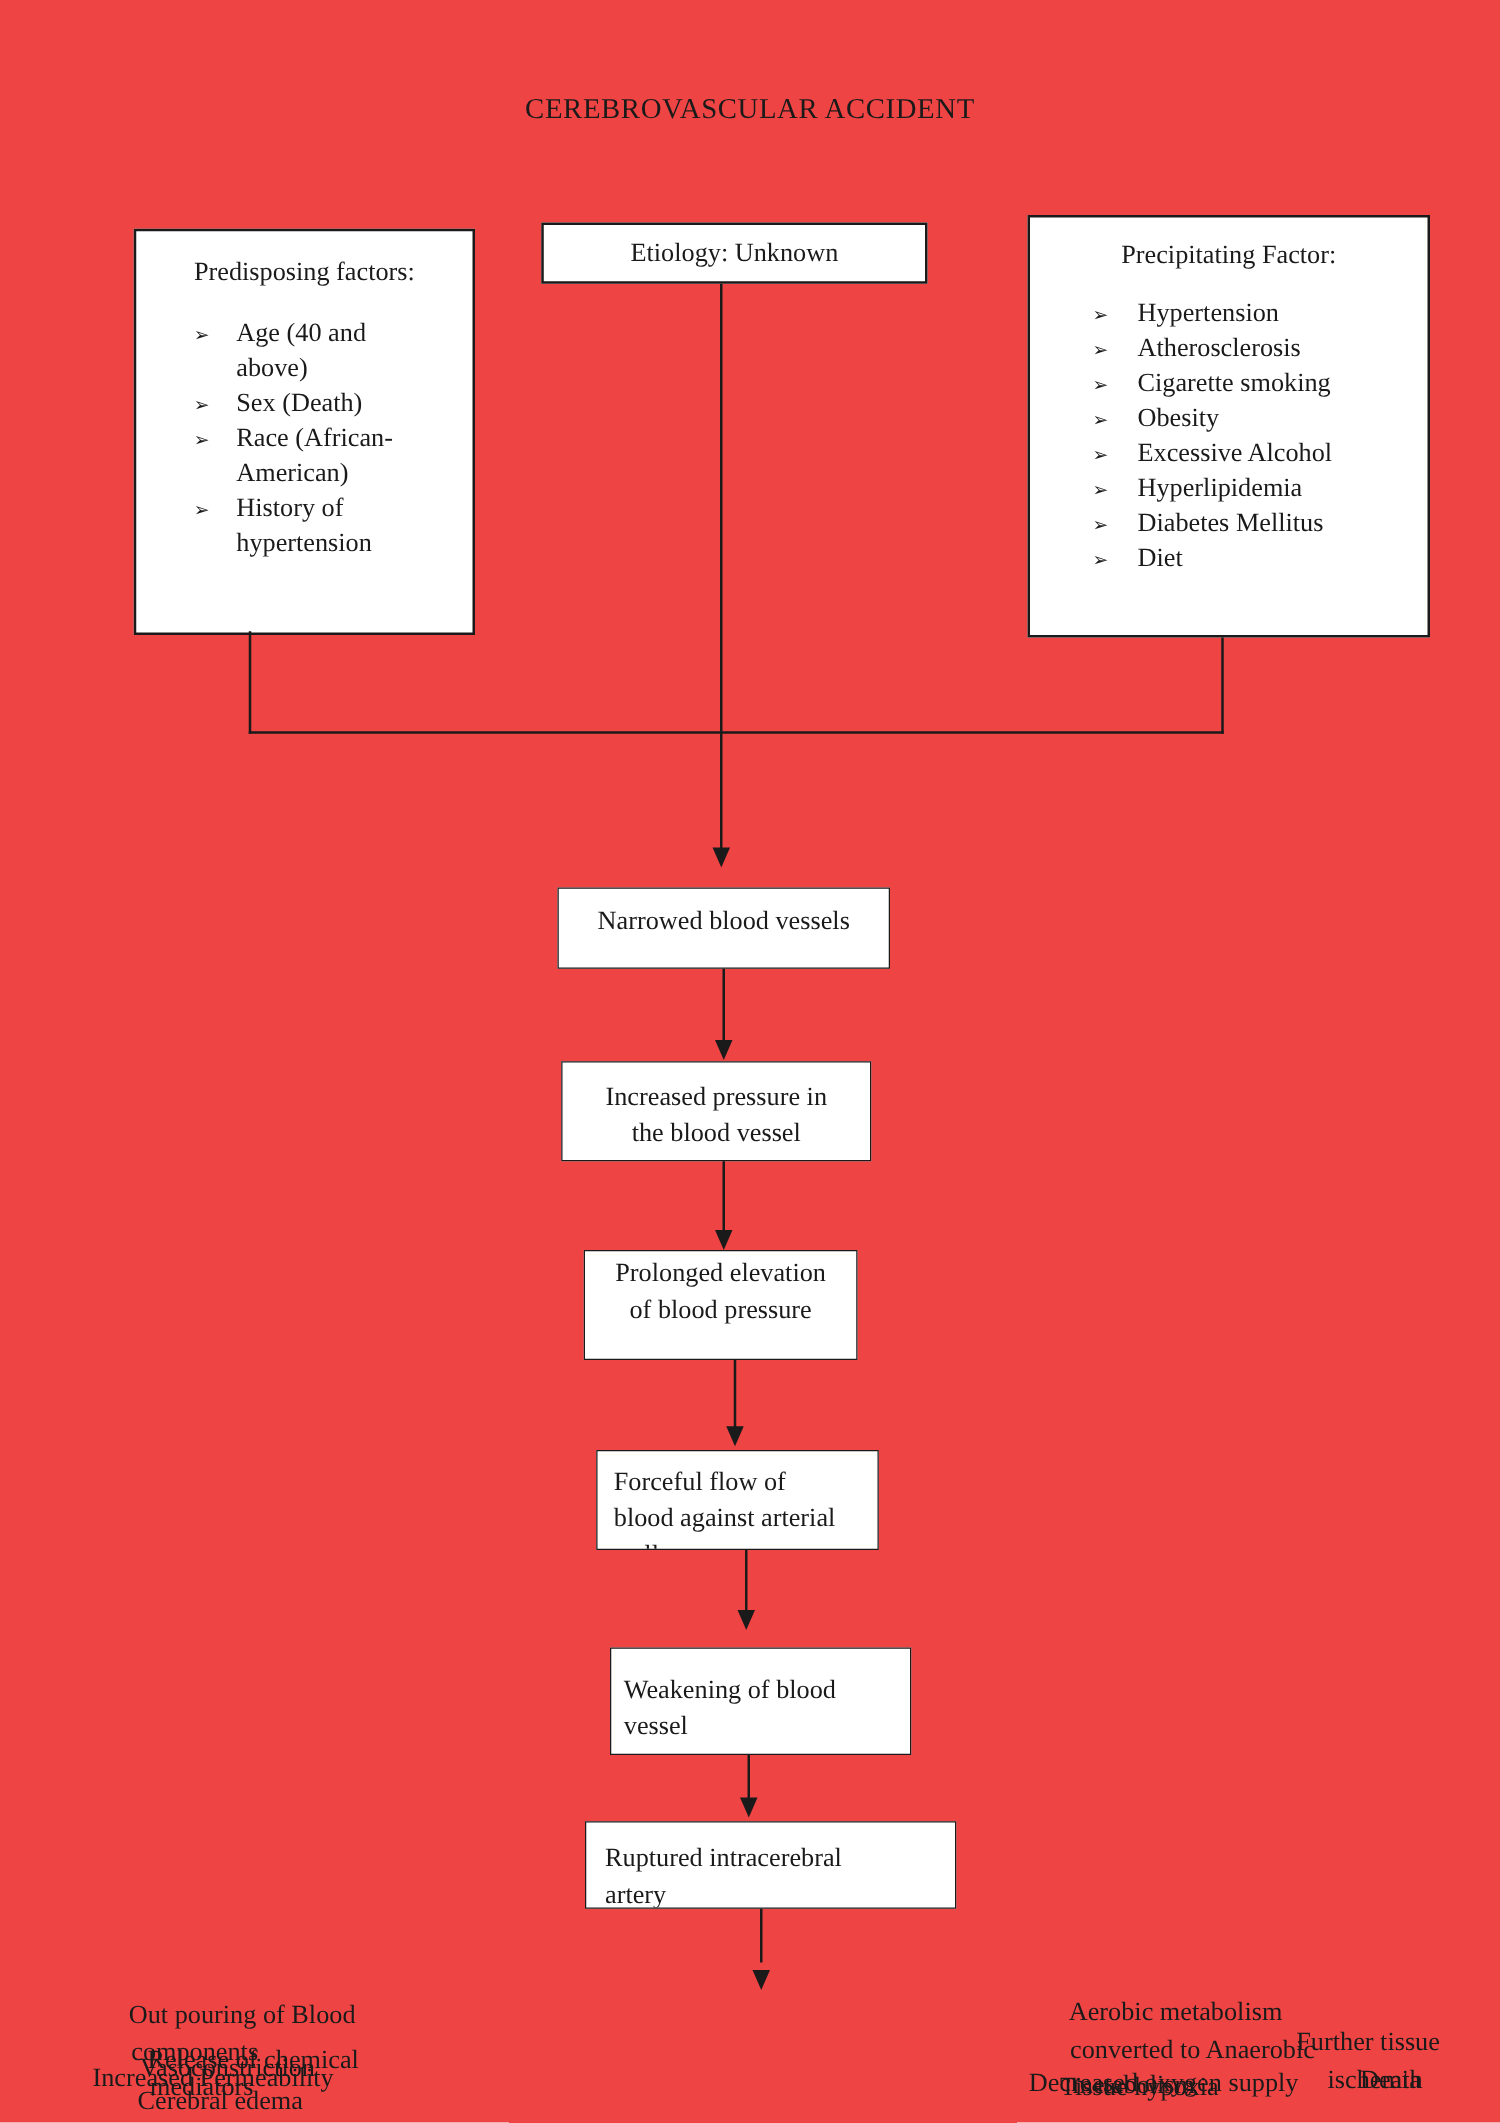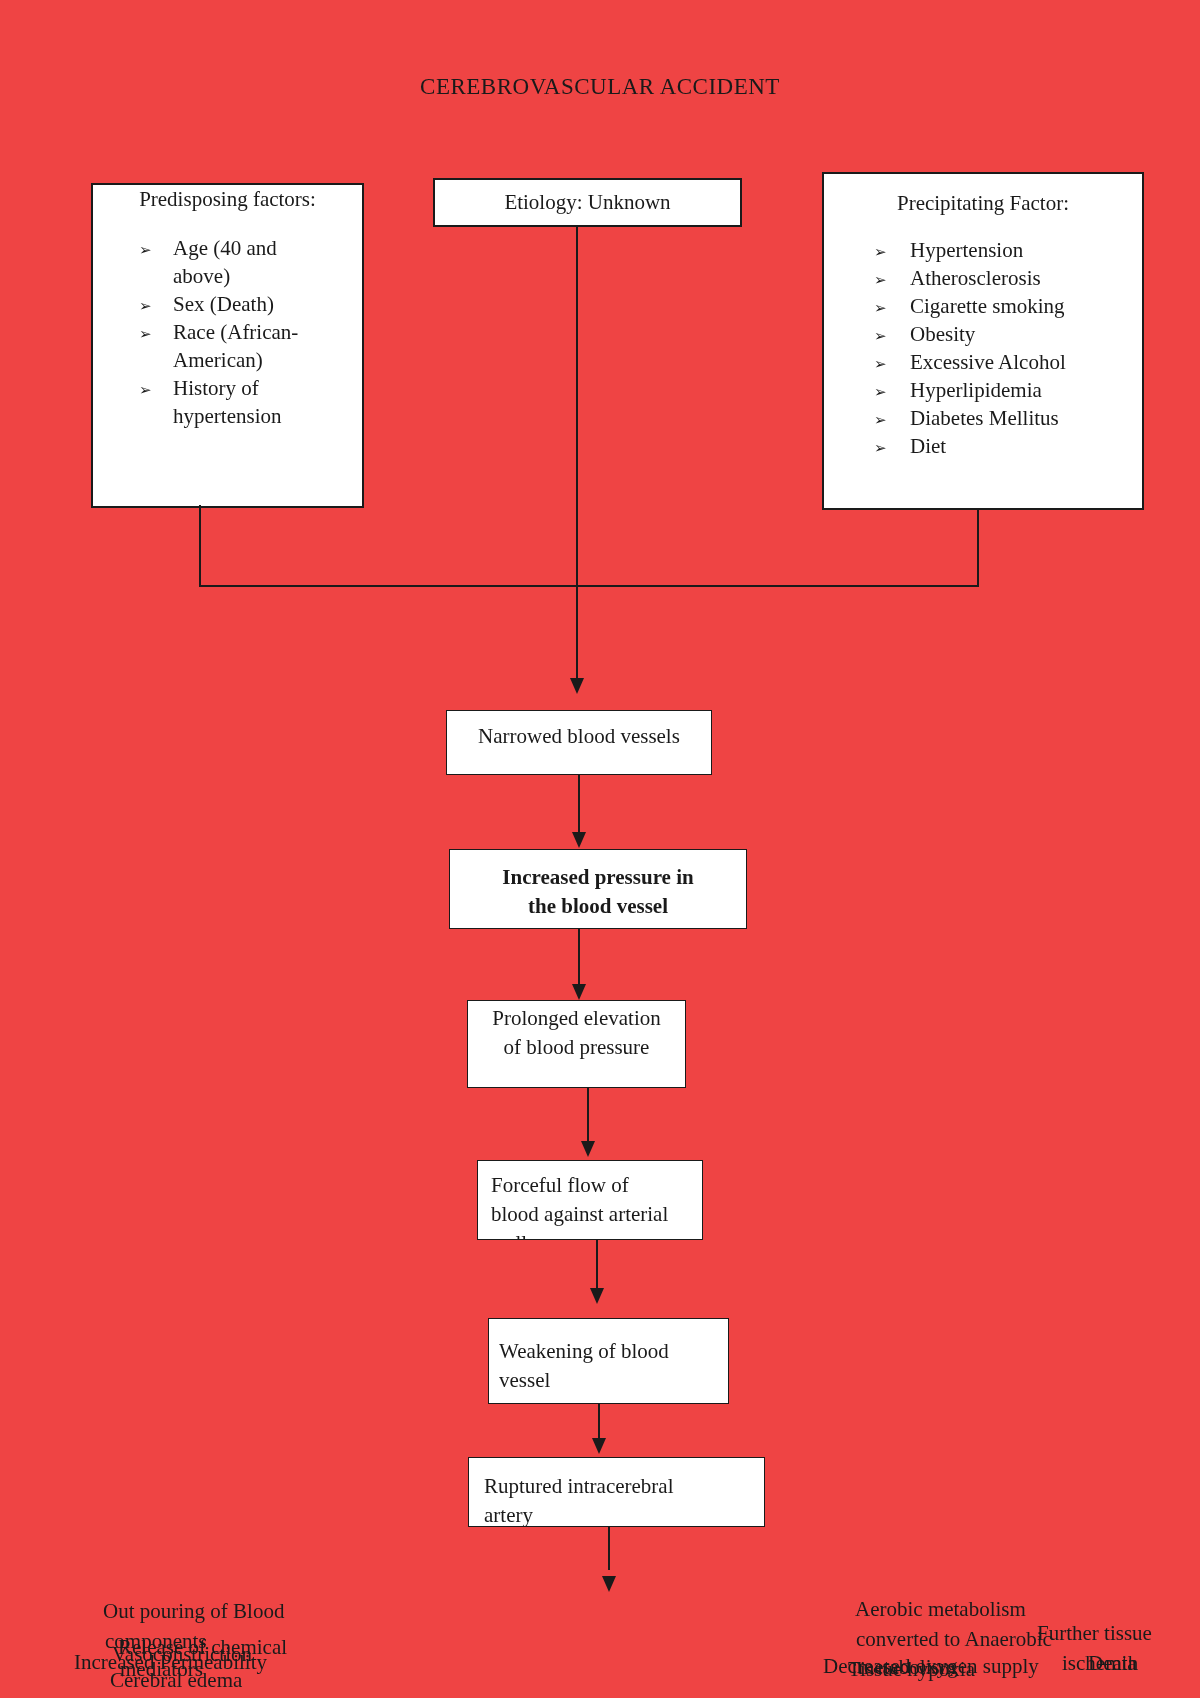--- a/index.html
+++ b/index.html
@@ -42,21 +42,21 @@
   }
   .jt { position:absolute; font-size:21px; line-height:26px; white-space:nowrap; }
 </style>
 </head>
 <body>
 
 <div class="canvas">
 
   <div class="page-title">CEREBROVASCULAR ACCIDENT</div>
 
-  <div class="box pred" style="left:91px; top:183px; width:273px; height:325px; padding-top:1px;">
+  <div class="box pred" style="left:107px; top:183px; width:273px; height:325px; padding-top:19px;">
     <div class="box-title">Predisposing factors:</div>
     <div class="blist" style="margin-top:22px;">
       <div class="bl"><span class="blt">➢</span><span>Age (40 and</span></div>
       <div class="bl"><span>above)</span></div>
       <div class="bl"><span class="blt">➢</span><span>Sex (Death)</span></div>
       <div class="bl"><span class="blt">➢</span><span>Race (African-</span></div>
       <div class="bl"><span>American)</span></div>
       <div class="bl"><span class="blt">➢</span><span>History of</span></div>
       <div class="bl"><span>hypertension</span></div>
     </div>
@@ -87,21 +87,21 @@
   <div class="line-v" style="left:576px; top:227px; height:453px;"></div>
   <div class="ah" style="left:570px; top:678px;"></div>
 
   <div class="box flow flow-lines center-text" style="left:446px; top:710px; width:266px; height:65px; padding-top:11px;">
     <div>Narrowed blood vessels</div>
   </div>
 
   <div class="line-v" style="left:578px; top:775px; height:59px;"></div>
   <div class="ah" style="left:572px; top:832px;"></div>
 
-  <div class="box flow flow-lines center-text" style="left:449px; top:849px; width:298px; height:80px; padding-top:13px;font-weight:bold;">
+  <div class="box flow flow-lines center-text" style="left:449px; top:849px; width:248px; height:80px; padding-top:13px;">
     <div>Increased pressure in</div>
     <div>the blood vessel</div>
   </div>
 
   <div class="line-v" style="left:578px; top:929px; height:56px;"></div>
   <div class="ah" style="left:572px; top:984px;"></div>
 
   <div class="box flow flow-lines center-text" style="left:467px; top:1000px; width:219px; height:88px; padding-top:3px;">
     <div>Prolonged elevation</div>
     <div>of blood pressure</div>

